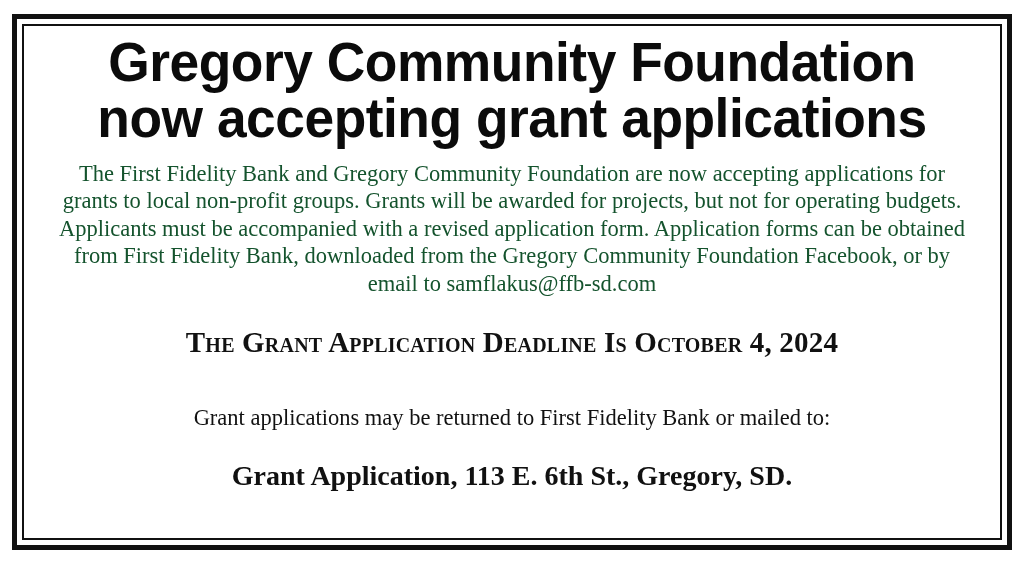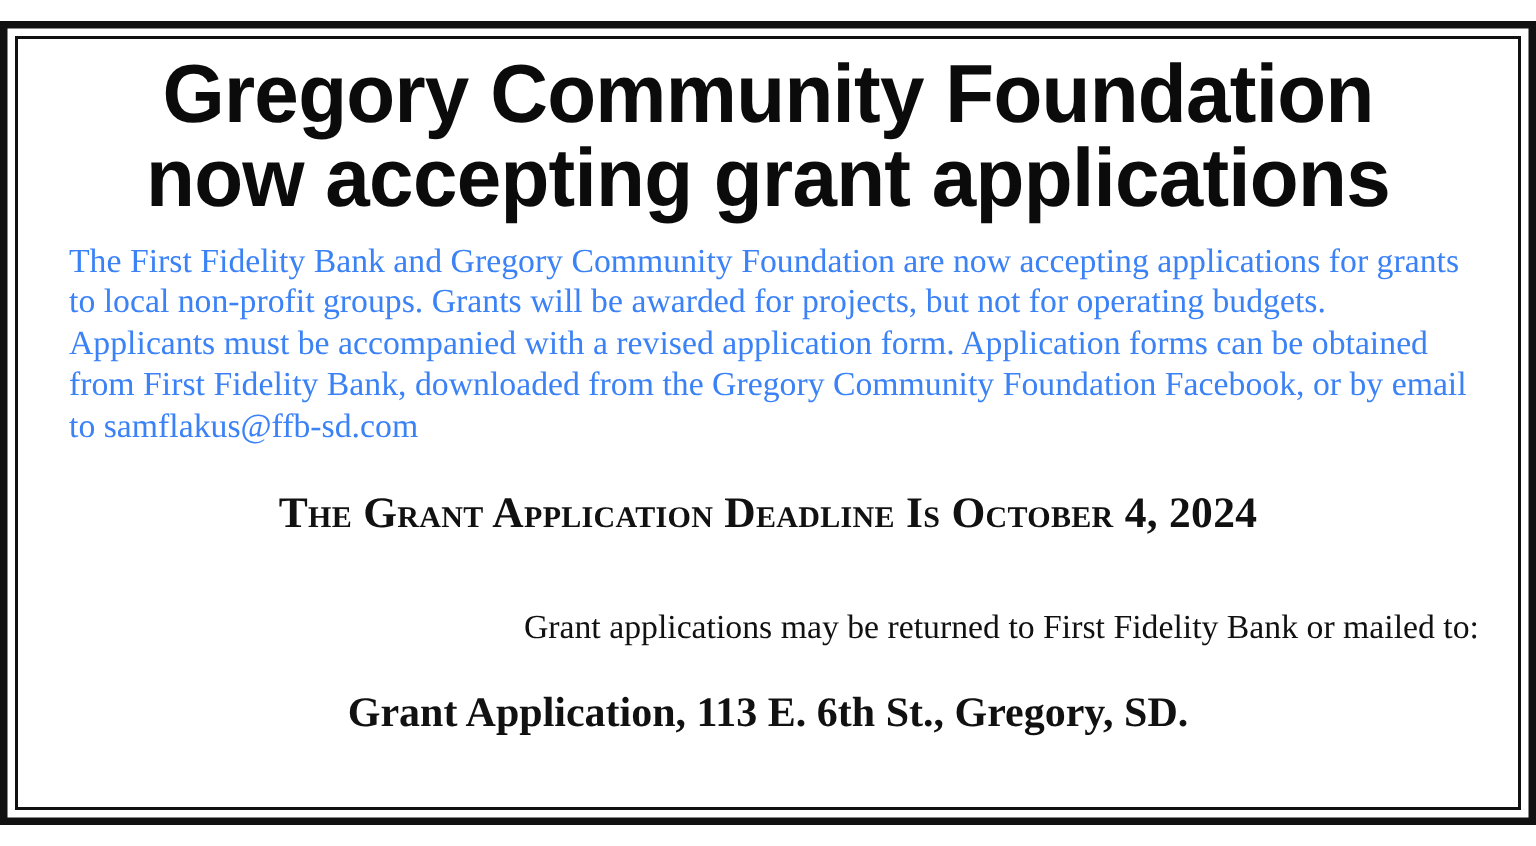--- a/index.html
+++ b/index.html
@@ -12,21 +12,21 @@
     height: 564px;
     font-family: "Liberation Serif", serif;
     color: #111111;
     overflow: hidden;
   }
 
   .ad-frame {
     box-sizing: border-box;
     width: 1024px;
     height: 564px;
-    padding: 14px 0;
+    padding: 14px 12px;
     background: #ffffff;
   }
 
   .ad-border-outer {
     box-sizing: border-box;
     width: 100%;
     height: 100%;
     border: 5px solid #111111;
     padding: 5px;
     background: #ffffff;
@@ -58,36 +58,37 @@
     transform: scaleX(0.97);
   }
   .headline .line2 {
     display: block;
     font-size: 55px;
     margin-top: 2px;
     transform: scaleX(0.97);
   }
 
   .body-para {
+    text-align: center;
     font-size: 22.5px;
     line-height: 1.22;
     margin: 14px 8px 0 8px;
-    color: #3b82f6;
+    color: #14532d;
   }
 
   .deadline {
     text-align: center;
     font-weight: bold;
     font-size: 29px;
     font-variant: small-caps;
     letter-spacing: 0.2px;
   }
 
   .return-line {
-    text-align: right;
+    text-align: center;
     font-size: 22.5px;
     margin-top: 16px;
     line-height: 1.2;
   }
 
   .address-line {
     text-align: center;
     font-size: 28px;
     font-weight: bold;
     margin-top: 6px;

